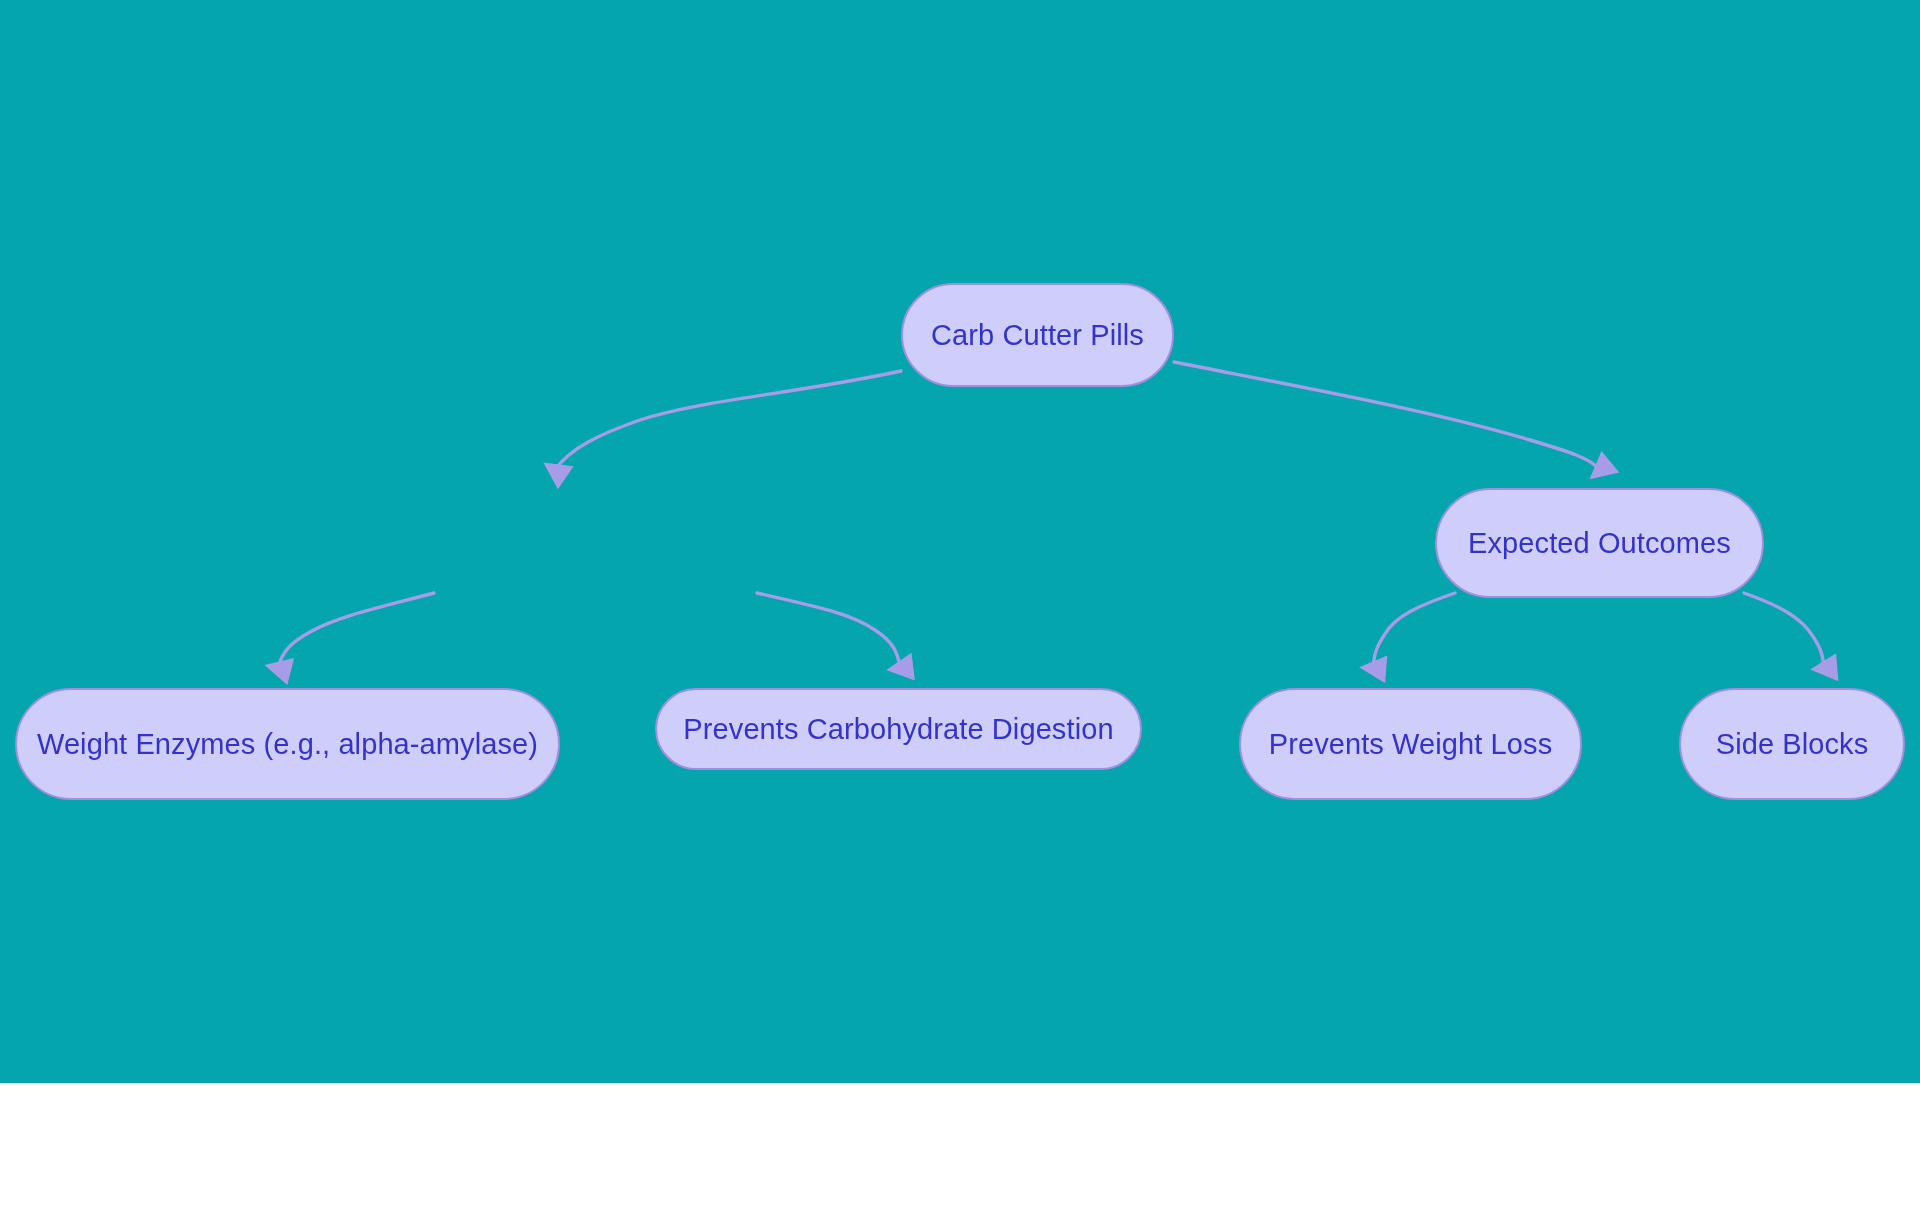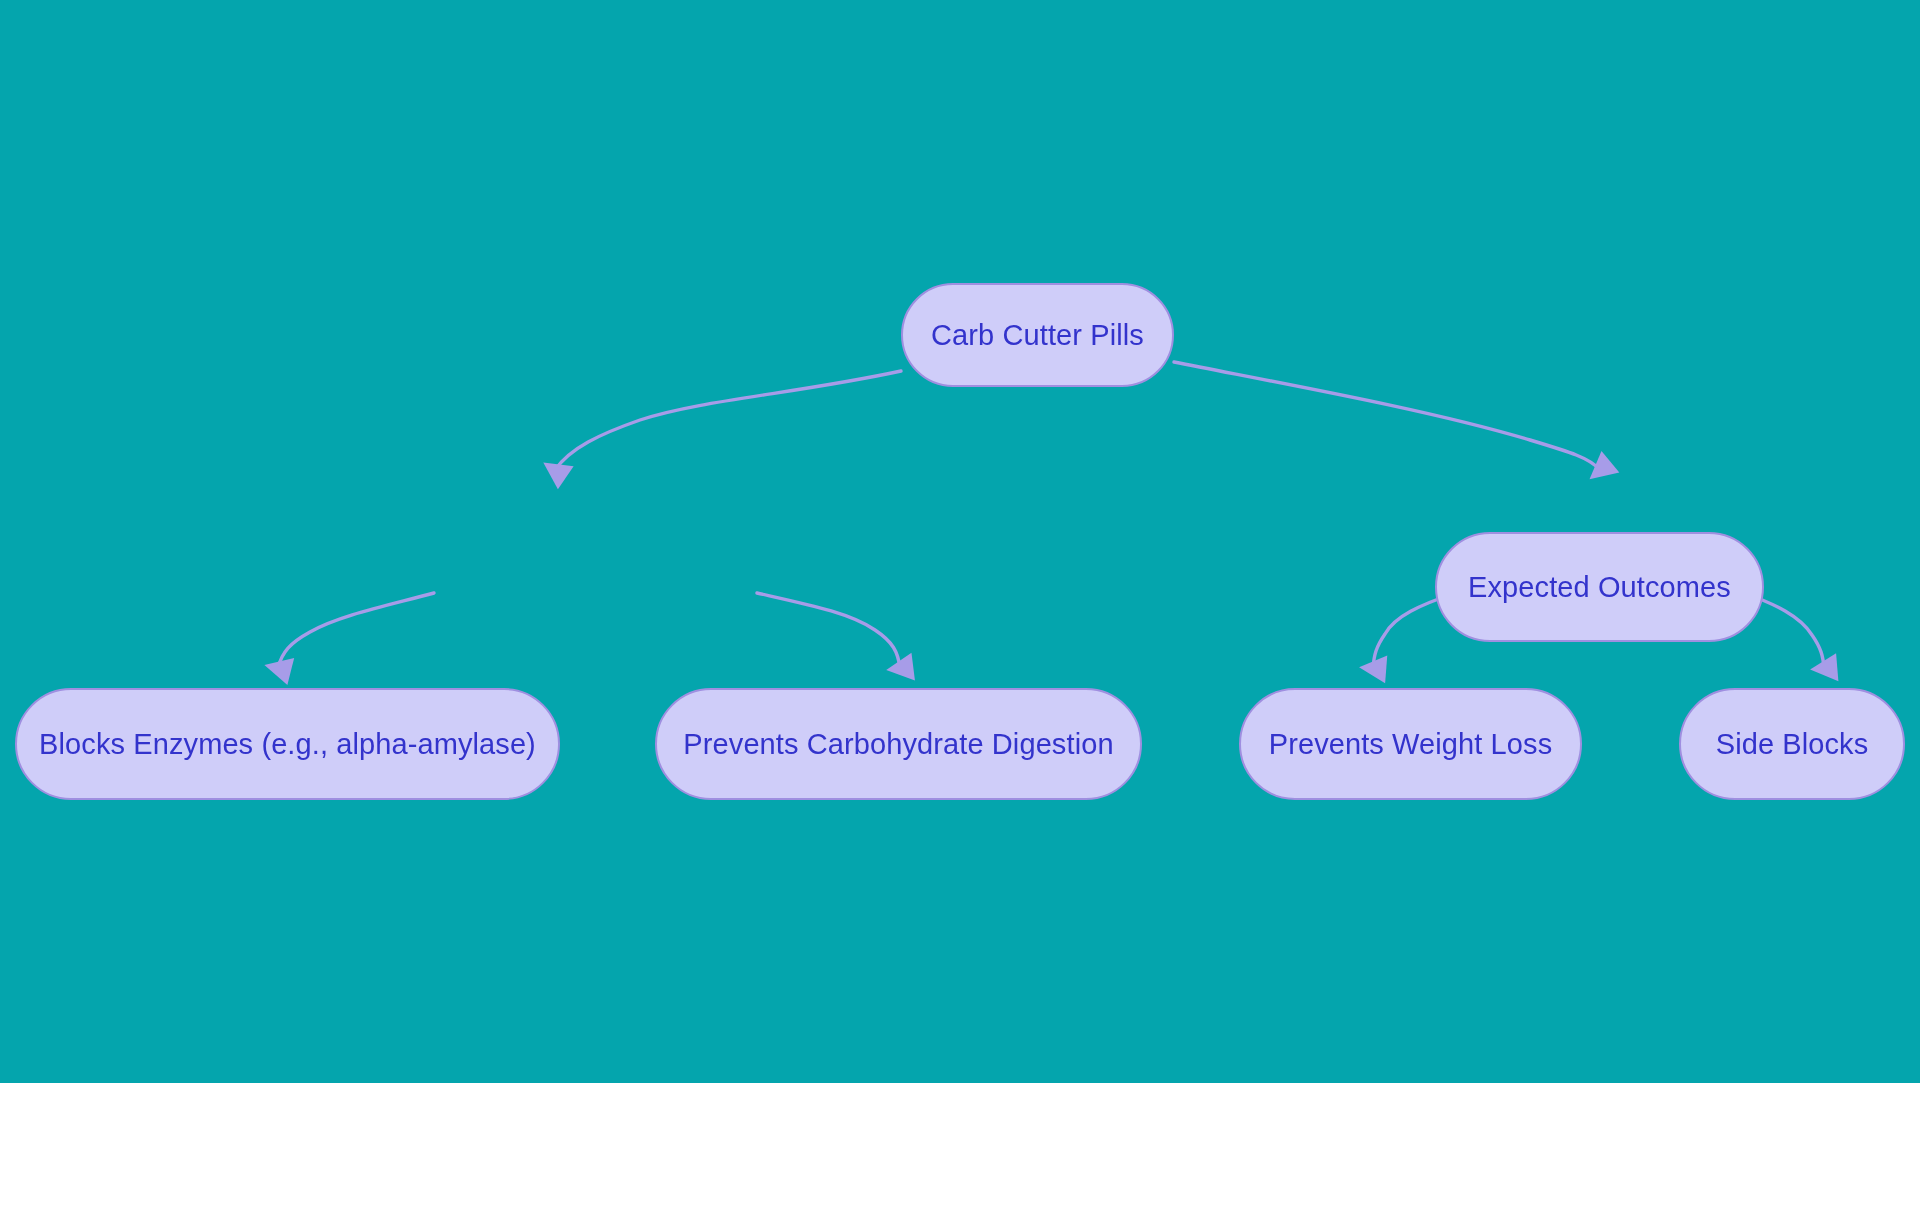--- a/index.html
+++ b/index.html
@@ -77,36 +77,35 @@
     top: 488px;
     width: 338px;
     height: 110px;
   }
 
   #node-outcomes {
     left: 1435px;
     top: 488px;
     width: 329px;
     height: 110px;
-    margin-top: 44px;
   }
 
   
   #node-blocks-enzymes {
     left: 15px;
     top: 688px;
     width: 545px;
     height: 112px;
   }
 
   #node-prevents-digestion {
     left: 655px;
     top: 688px;
     width: 487px;
-    height: 112px;
+    height: 82px;
   }
 
   #node-weight-loss {
     left: 1239px;
     top: 688px;
     width: 343px;
     height: 112px;
   }
 
   #node-side-effects {
@@ -146,21 +145,21 @@
     <div class="node" id="node-root">
       <span class="node-label">Carb Cutter Pills</span>
     </div>
 
 
     <div class="node" id="node-outcomes">
       <span class="node-label">Expected Outcomes</span>
     </div>
 
     <div class="node" id="node-blocks-enzymes">
-      <span class="node-label">Blocks Enzymes (e.g., alpha-amylase)</span>
+      <span class="node-label">Weight Enzymes (e.g., alpha-amylase)</span>
     </div>
 
     <div class="node" id="node-prevents-digestion">
       <span class="node-label">Prevents Carbohydrate Digestion</span>
     </div>
 
     <div class="node" id="node-weight-loss">
       <span class="node-label">Prevents Weight Loss</span>
     </div>
 

